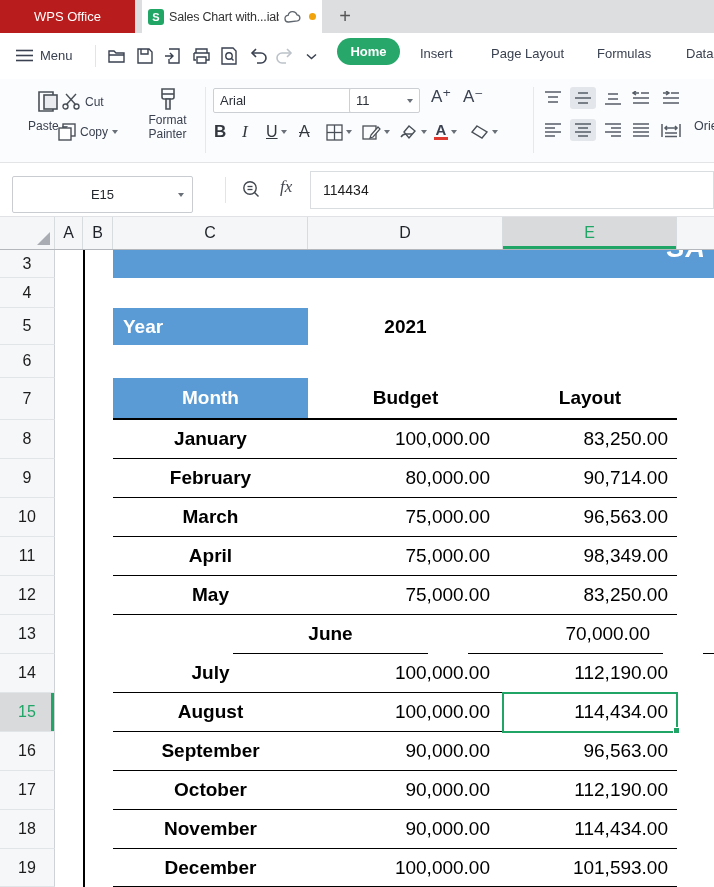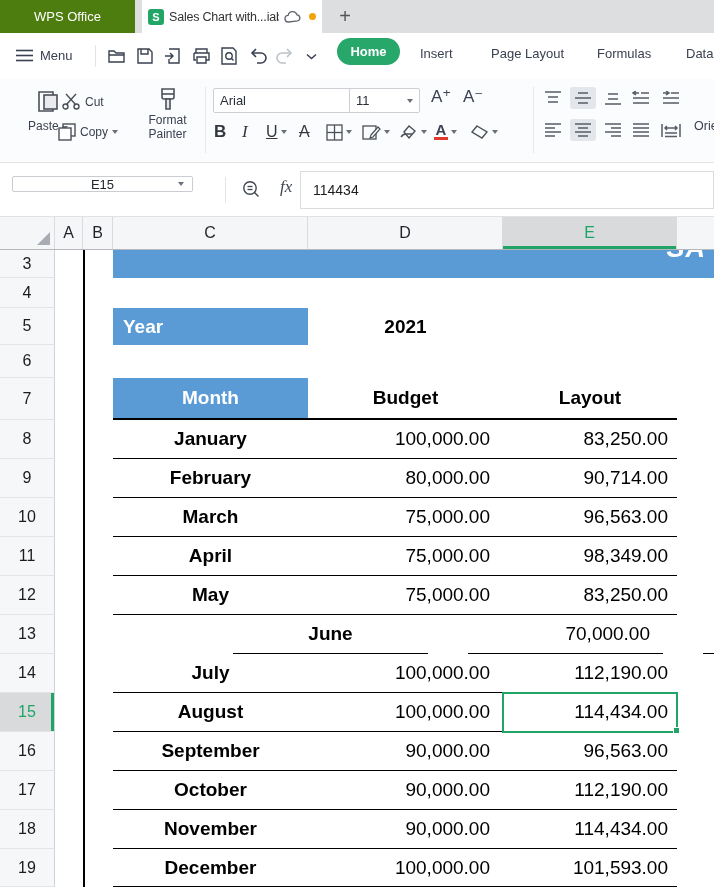--- a/index.html
+++ b/index.html
@@ -2,21 +2,21 @@
 <html><head>
 <meta charset="utf-8">
 <style>
   * { margin:0; padding:0; box-sizing:border-box; }
   html,body { width:714px; height:887px; overflow:hidden; background:#fff;
     font-family:"Liberation Sans","DejaVu Sans",sans-serif; }
   .app { position:relative; width:714px; height:887px; background:#fff; }
 
   
   .tabbar { position:relative; height:33px; background:#dcdedf; display:flex; align-items:stretch; }
-  .wps-btn { width:135px; background:#4d7c0f; color:#fff; font-size:13px;
+  .wps-btn { width:135px; background:#b91c1c; color:#fff; font-size:13px;
     display:flex; align-items:center; justify-content:center; }
   .tab-gap { width:7px; }
   .doc-tab { width:180px; background:#fff; display:flex; align-items:center; padding:0 6px; gap:5px; }
   .s-icon { width:16px; height:16px; border-radius:3px; background:#22a666; color:#fff;
     font-size:11px; font-weight:bold; display:flex; align-items:center; justify-content:center; flex:none;}
   .doc-title { font-size:12.5px; color:#333; white-space:nowrap; overflow:hidden; letter-spacing:-0.2px;}
   .cloud { flex:none; }
   .mod-dot { width:7px; height:7px; border-radius:50%; background:#f0a30a; flex:none; margin-left:2px;}
   .newtab { width:46px; display:flex; align-items:center; justify-content:center;
     font-size:20px; color:#555; }
@@ -44,26 +44,26 @@
     display:flex; align-items:center; font-size:13px; color:#2b3038; padding:0 6px; justify-content:space-between;}
   .fmt-btn { position:absolute; top:40px; height:26px; display:flex; align-items:center; gap:3px;
     color:#33383f; }
   .alic { position:absolute; width:26px; height:22px; display:flex; align-items:center; justify-content:center; border-radius:3px;}
   .alic.hl { background:#e3e6ea; }
   .fontcolor-a { font-size:15px; font-weight:bold; color:#3a4150; line-height:12px; display:flex; flex-direction:column; align-items:center;}
   .red-bar { width:14px; height:3px; background:#e0392f; margin-top:1px;}
 
   
   .formulabar { position:relative; height:54px; background:#fff; border-bottom:1px solid #e0e2e5; }
-  .namebox { position:absolute; left:12px; top:13px; width:181px; height:16px; border:1px solid #c9cdd2;
+  .namebox { position:absolute; left:12px; top:13px; width:181px; height:37px; border:1px solid #c9cdd2;
     border-radius:2px; display:flex; align-items:center; justify-content:center; font-size:13px; color:#23272e;}
   .namebox .dd { position:absolute; right:8px; }
   .fx { position:absolute; left:280px; top:14px; font-family:"Liberation Serif","DejaVu Serif",serif;
     font-style:italic; font-size:17px; color:#41464f; }
-  .fml-input { position:absolute; left:300px; top:8px; right:0; height:38px; border:1px solid #dadde0;
+  .fml-input { position:absolute; left:310px; top:8px; right:0; height:38px; border:1px solid #dadde0;
     background:#fff; display:flex; align-items:center; padding-left:12px; font-size:14px; color:#1c1c1c;}
 
   
   .colheads { display:flex; height:33px; background:#f5f6f8; border-bottom:1px solid #b4b8bc; position:relative;}
   .ch { border-right:1px solid #d9dcdf; display:flex; align-items:center; justify-content:center;
     font-size:16px; color:#1f2329; }
   .ch.corner { width:55px; position:relative; }
   .corner-tri { position:absolute; right:4px; bottom:4px; width:0; height:0;
     border-left:13px solid transparent; border-bottom:13px solid #a9adb3; }
   .ch.cA { width:28px; } .ch.cB { width:30px; } .ch.cC { width:195px; } .ch.cD { width:195px; }

